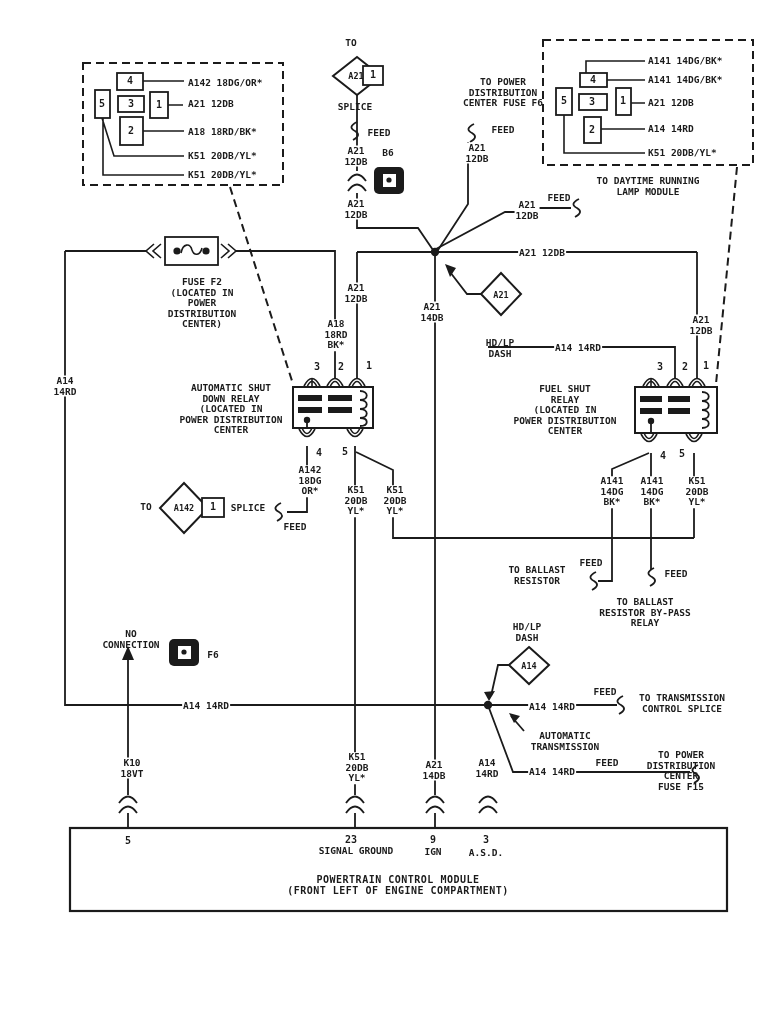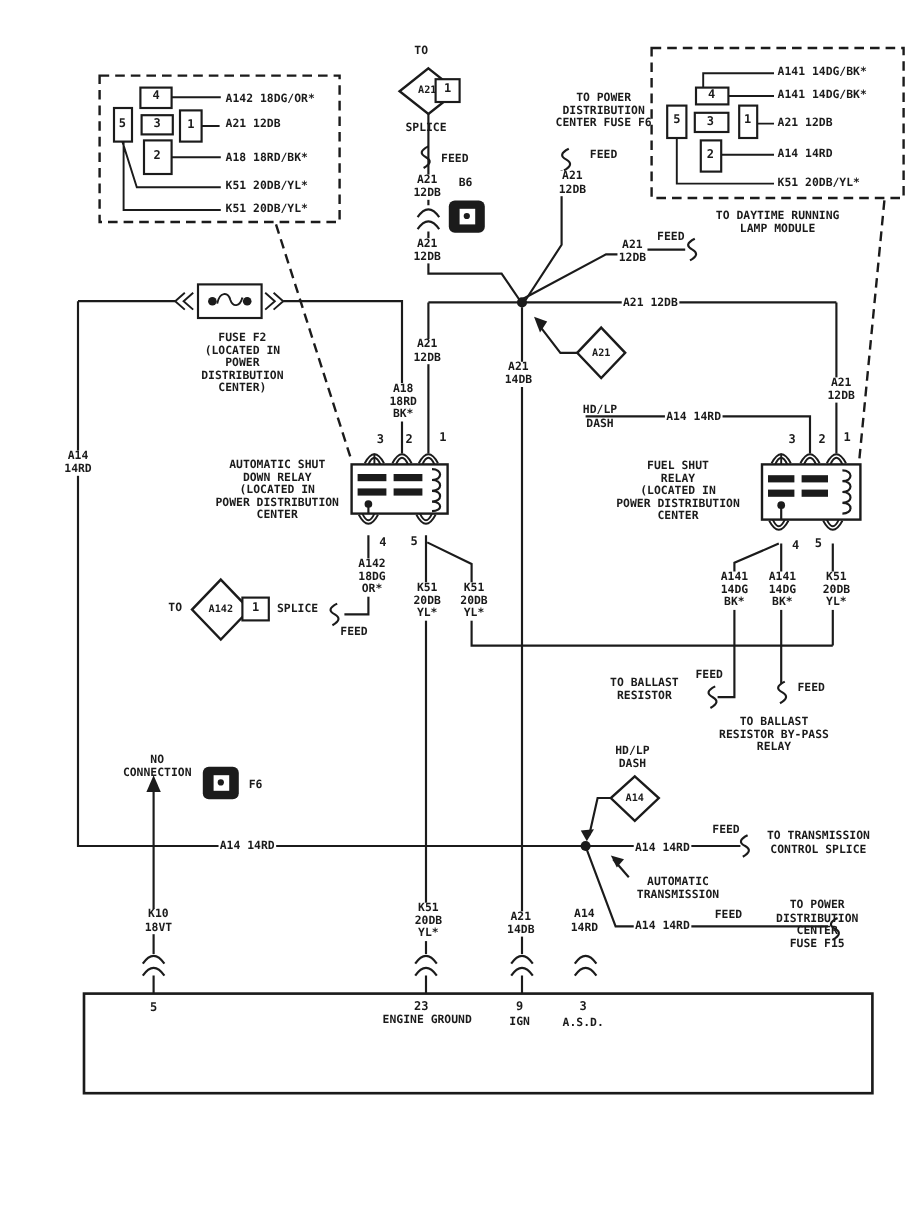--- a/index.html
+++ b/index.html
@@ -319,17 +319,19 @@
 YL*</div>
 <div class="lbl bg" style="left:434px;top:770px">A21
 14DB</div>
 <div class="lbl bg" style="left:487px;top:768px">A14
 14RD</div>
 
 <div class="lbl pin" style="left:128px;top:841px">5</div>
 <div class="lbl pin" style="left:351px;top:840px">23</div>
 <div class="lbl pin" style="left:433px;top:840px">9</div>
 <div class="lbl pin" style="left:486px;top:840px">3</div>
-<div class="lbl" style="left:356px;top:851px">ENGINE GROUND</div>
+<div class="lbl" style="left:356px;top:851px">SIGNAL GROUND</div>
 <div class="lbl" style="left:433px;top:852px">IGN</div>
 <div class="lbl" style="left:486px;top:853px">A.S.D.</div>
+<div class="lbl big" style="left:398px;top:885px">POWERTRAIN CONTROL MODULE
+(FRONT LEFT OF ENGINE COMPARTMENT)</div>
 
 </div>
 
 </body></html>

